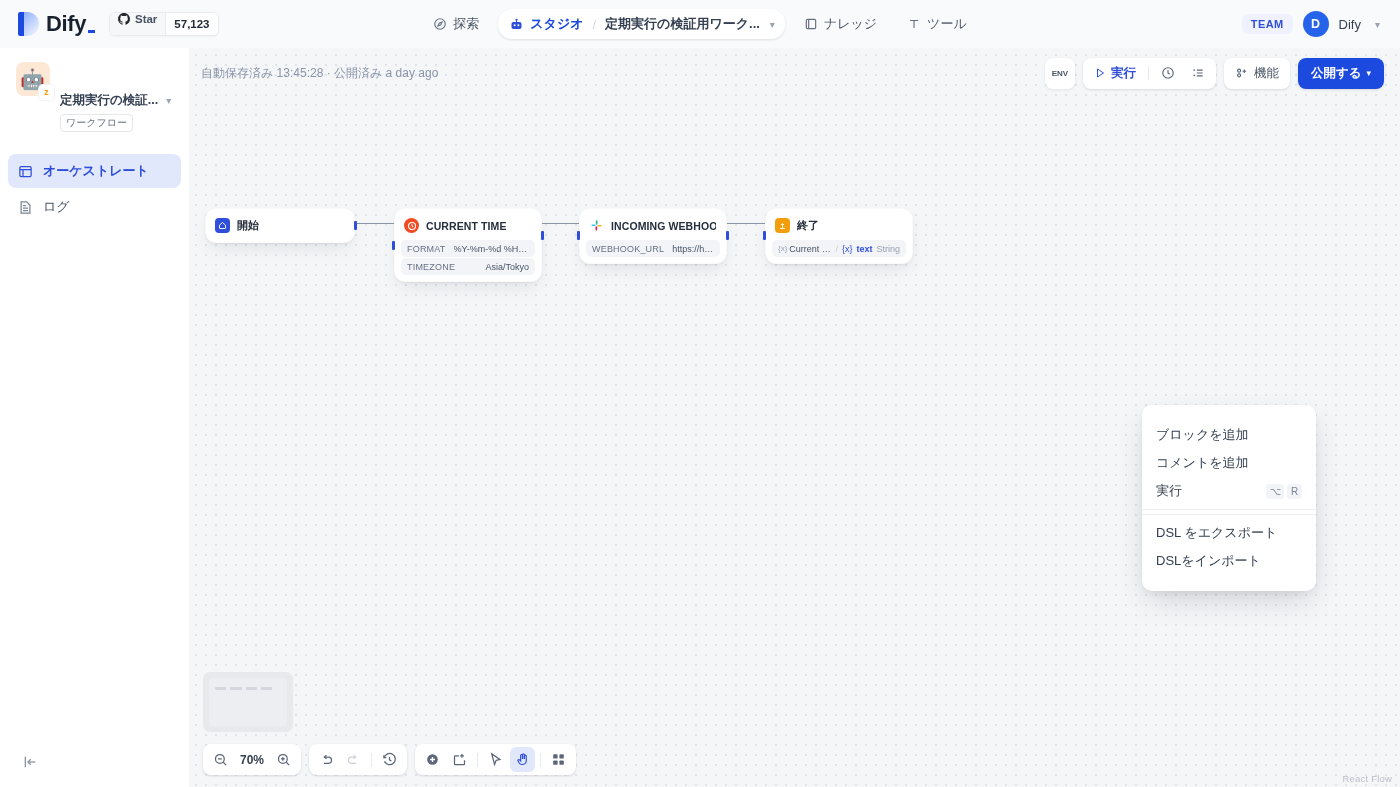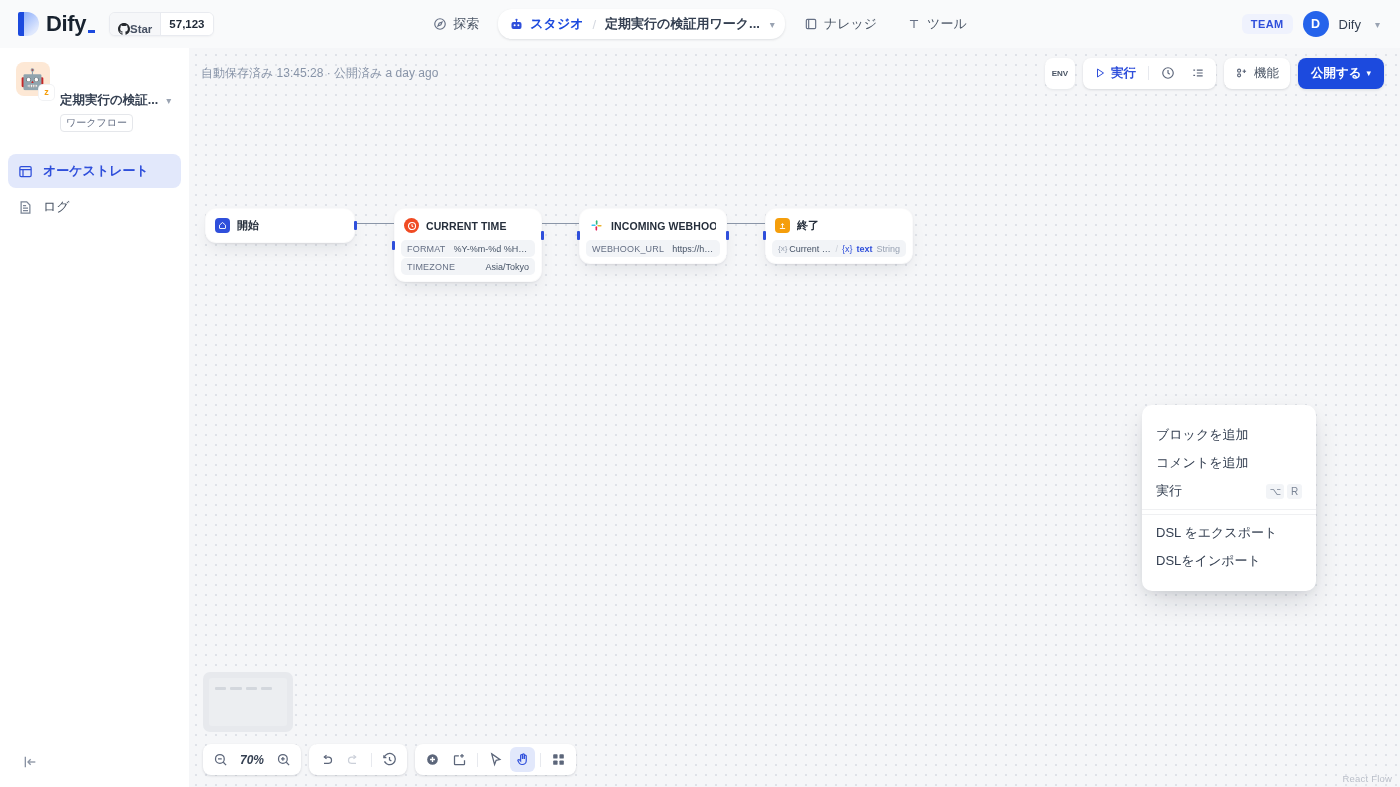--- a/index.html
+++ b/index.html
@@ -38,21 +38,21 @@
   }
   .logo-text .caret-underline {
     position: absolute; right: 0; bottom: 4px; width: 7px; height: 3px; background: #1c4ade;
   }
   .star-btn {
     display: flex; align-items: center; height: 24px;
     background: #fff; border: 1px solid #e9ebf0; border-radius: 6px;
     overflow: hidden; box-shadow: 0 1px 2px rgba(16,24,40,.04);
   }
   .star-btn .sb-left {
-    display: flex; align-items: flex-end; 
+    display: flex; align-items: flex-start; gap: 5px;
     padding: 0 8px; height: 100%; font-size: 11.5px; font-weight: 700; color: #485264;
     background: #f6f7f9;
   }
   .star-btn .sb-count {
     padding: 0 8px; height: 100%; display:flex; align-items:center;
     font-size: 11.5px; font-weight: 700; color: #1f2937; background: #fff;
     border-left: 1px solid #e9ebf0;
   }
 
   .hdr-center { flex: 1; display: flex; align-items: center; justify-content: center; gap: 8px; }
@@ -231,21 +231,21 @@
     display: flex; align-items: center; gap: 2px; height: 31px; background: #fff;
     border-radius: 8px; padding: 0 5px;
     box-shadow: 0 1px 3px rgba(16,24,40,.09), 0 1px 2px rgba(16,24,40,.05);
   }
   .bb-btn {
     width: 25px; height: 25px; border-radius: 6px; display:flex; align-items:center; justify-content:center;
     cursor: pointer; color: #5c667a;
   }
   .bb-btn.active { background: #e2e8fb; color: #2f4fdb; }
   .bb-btn.dim { color: #cbd0d9; }
-  .zoom-val { font-size: 12px; font-weight: 600; color: #354052; padding: 0 4px; min-width: 34px; text-align: center; font-style: italic; }
+  .zoom-val { font-size: 12px; font-weight: 600; color: #354052; padding: 0 4px; min-width: 34px; text-align: center; }
   .bb-div { width: 1px; height: 14px; background: #e7e9ee; margin: 0 3px; }
 
   .attrib { position: absolute; right: 8px; bottom: 3px; font-size: 9.5px; color: #b9bec8; letter-spacing: .2px; }
 </style>
 </head>
 <body>
 
 <div class="app">
 
   <div class="header">

